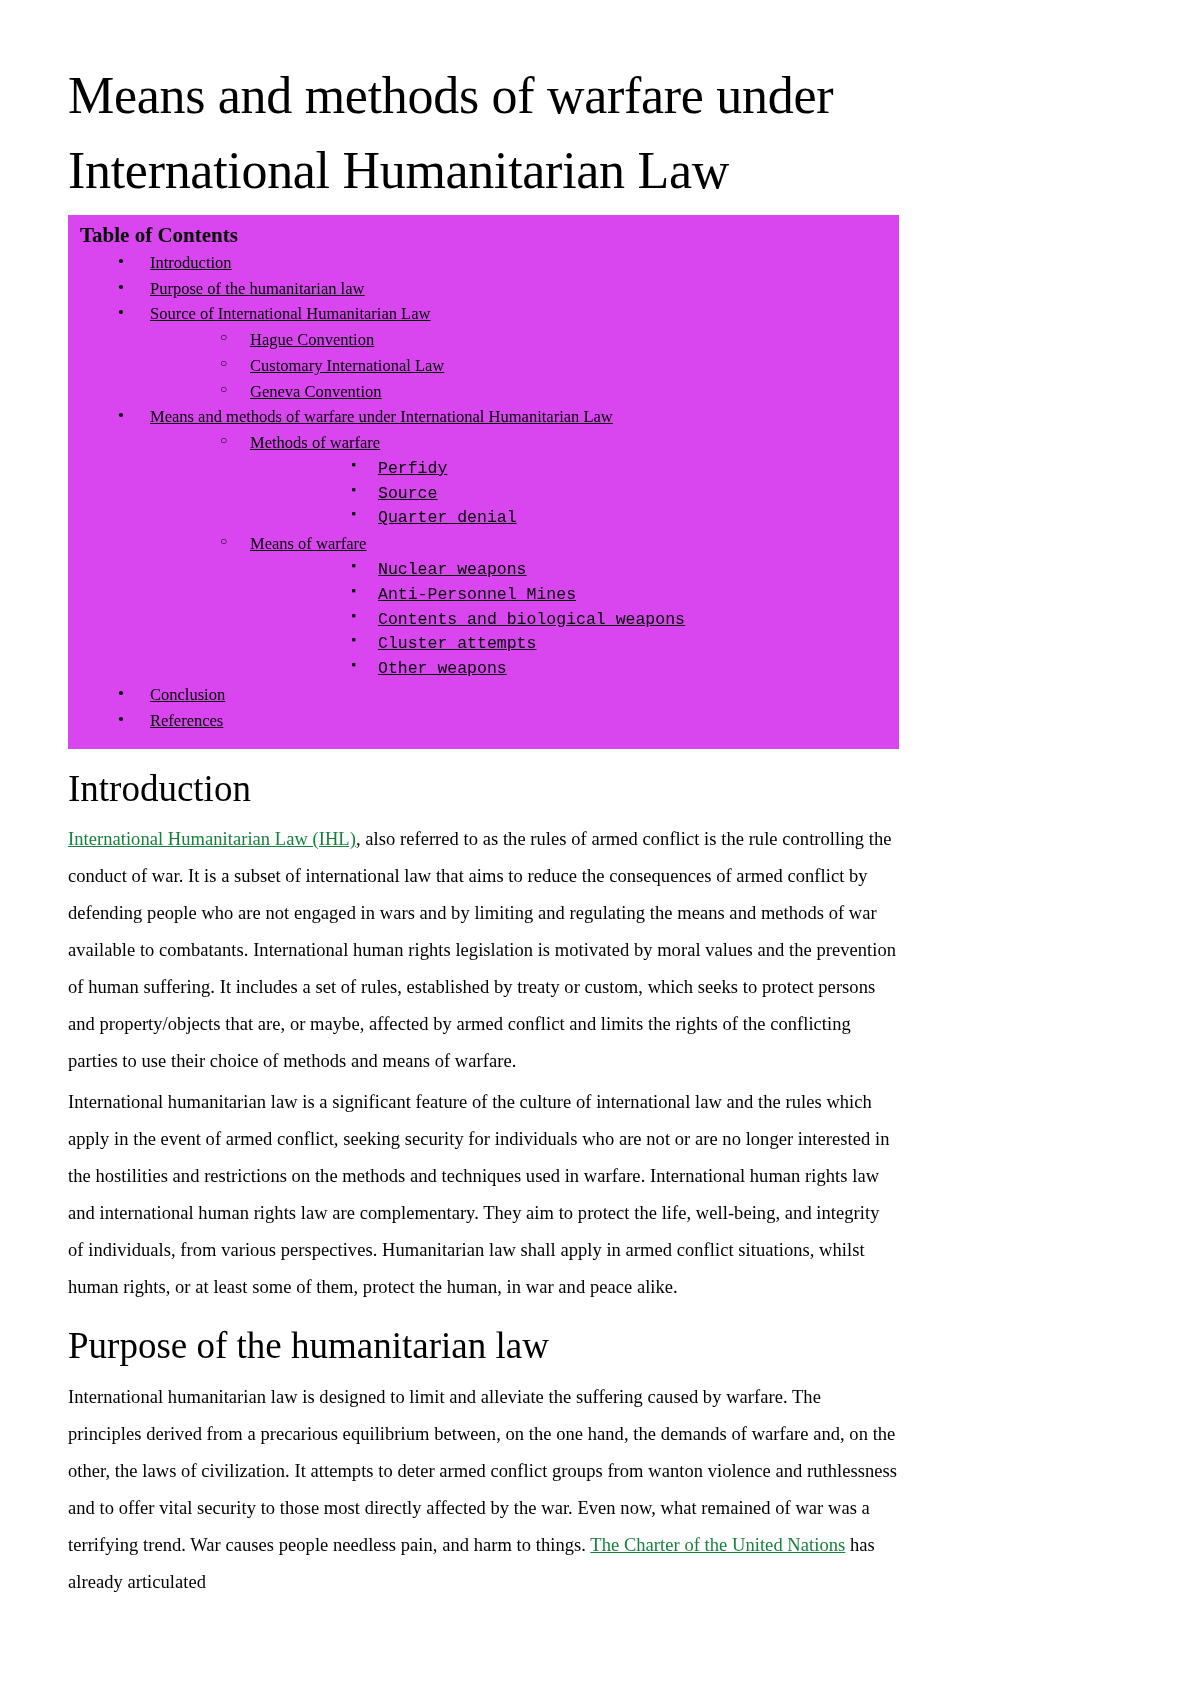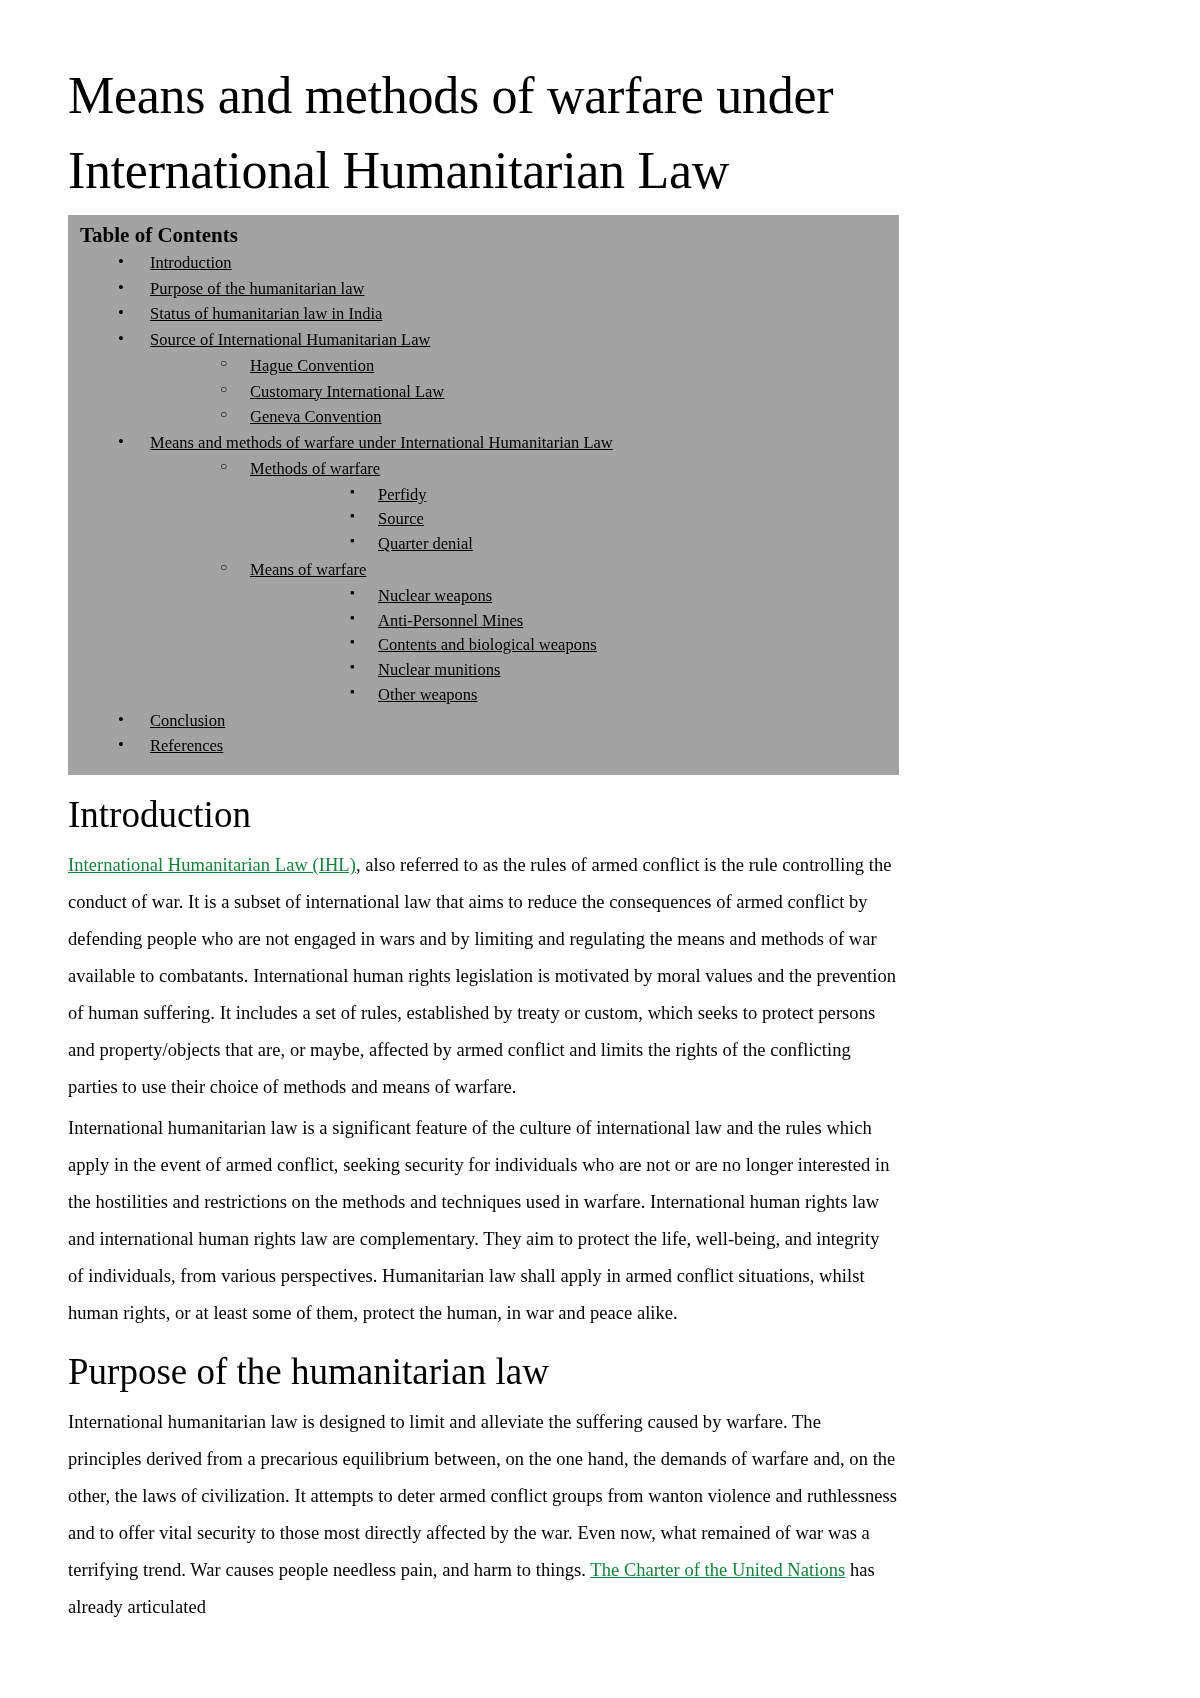--- a/index.html
+++ b/index.html
@@ -22,21 +22,21 @@
   }
   h1.doc-title {
     font-family: "Liberation Serif", serif;
     font-weight: normal;
     font-size: 52px;
     line-height: 1.45;
     margin: 0 0 6px 0;
     letter-spacing: -0.3px;
   }
   .toc-box {
-    background: #a3a3a3;
+    background: #d946ef;
     padding: 6px 10px 14px 10px;
     margin: 0 0 4px 0;
   }
   .toc-title {
     font-family: "Liberation Serif", serif;
     font-weight: bold;
     font-size: 21px;
     margin: 2px 0 4px 2px;
   }
   ul.toc-l1 {
@@ -74,20 +74,21 @@
     content: "\25CB";
     position: absolute;
     left: 70px;
     top: 0px;
     font-size: 12px;
   }
   ul.toc-l3 {
     list-style: none;
     margin: 3px 0 0 0;
     padding: 0;
+    font-family: Liberation Mono, monospace;
   }
   ul.toc-l3 > li {
     position: relative;
     padding-left: 128px;
     margin: 0 0 2px 0;
     font-size: 16.5px;
     line-height: 1.38;
   }
   ul.toc-l3 > li::before {
     content: "\25AA";
@@ -132,23 +133,20 @@
     <div class="toc-title">Table of Contents</div>
 
     <ul class="toc-l1">
       <li>
         <span class="toc-link">Introduction</span>
       </li>
       <li>
         <span class="toc-link">Purpose of the humanitarian law</span>
       </li>
       <li>
-        <span class="toc-link">Status of humanitarian law in India</span>
-      </li>
-      <li>
         <span class="toc-link">Source of International Humanitarian Law</span>
         <ul class="toc-l2">
           <li>
             <span class="toc-link">Hague Convention</span>
           </li>
           <li>
             <span class="toc-link">Customary International Law</span>
           </li>
           <li>
             <span class="toc-link">Geneva Convention</span>
@@ -178,21 +176,21 @@
               <li>
                 <span class="toc-link">Nuclear weapons</span>
               </li>
               <li>
                 <span class="toc-link">Anti-Personnel Mines</span>
               </li>
               <li>
                 <span class="toc-link">Contents and biological weapons</span>
               </li>
               <li>
-                <span class="toc-link">Nuclear munitions</span>
+                <span class="toc-link">Cluster attempts</span>
               </li>
               <li>
                 <span class="toc-link">Other weapons</span>
               </li>
             </ul>
           </li>
         </ul>
       </li>
       <li>
         <span class="toc-link">Conclusion</span>

